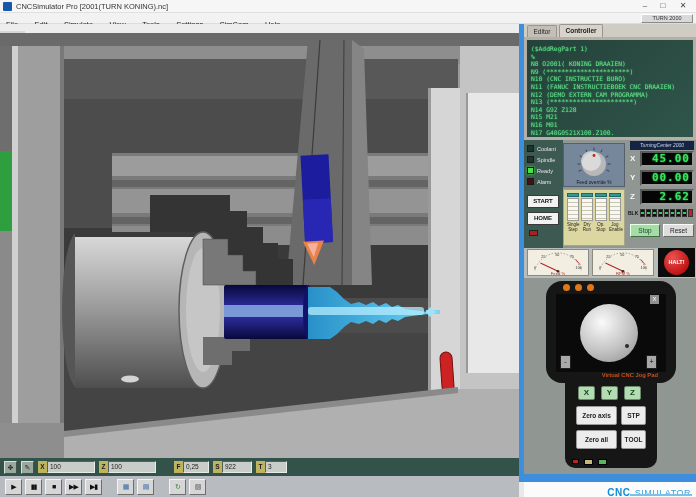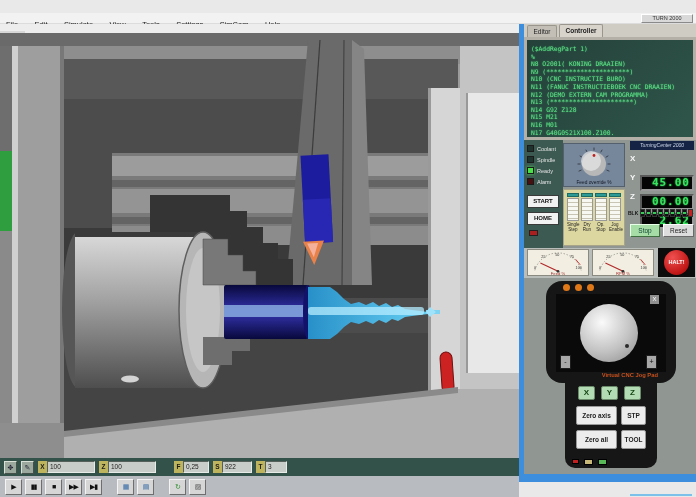--- a/index.html
+++ b/index.html
@@ -94,21 +94,21 @@
   .sw-label { font-size:4.5px; line-height:1.15; color:#222; text-align:center; margin-top:1px; }
 
   .brand-plate { left:630px; top:141px; width:64px; height:9px; background:#152444; color:#cdd6ea;
                  font-size:5px; font-style:italic; line-height:9px; text-align:center; overflow:hidden; }
   .axis-label { width:9px; font-size:8px; font-weight:bold; color:#f6f6f6; }
   .al-x { left:630px; top:154px; } .al-y { left:630px; top:173px; } .al-z { left:630px; top:192px; }
   .seg-display { left:640px; width:54px; height:16px; background:#050505;
                  border:2px solid; border-color:#5a5a5a #9a9a9a #9a9a9a #5a5a5a;
                  font-family:"DejaVu Sans Mono", monospace; font-size:11px; font-weight:bold; color:#35e65c;
                  text-align:right; line-height:12px; padding-right:2px; letter-spacing:1px;
-                 text-shadow:0 0 2px rgba(60,255,110,.7);margin-top:24px; }
+                 text-shadow:0 0 2px rgba(60,255,110,.7); }
   .sd-x { top:151px; } .sd-y { top:170px; } .sd-z { top:189px; }
   .blk-row { left:628px; top:209px; display:flex; align-items:center; gap:1px; }
   .blk-label { font-size:5px; font-weight:bold; color:#141414; margin-right:1px; }
   .blk-cell { width:5px; height:8px; background:linear-gradient(#111 38%,#3c5 38% 62%,#111 62%); border:1px solid #333; }
   .blk-cell.alarm { background:#c42020; }
   .btn-stop { left:630px; top:224px; width:30px; height:13px; background:#a6dda6;
               border:1px solid; border-color:#e6ffe6 #3f6f3f #3f6f3f #e6ffe6;
               font-size:6.5px; line-height:11px; text-align:center; color:#143; }
   .btn-reset { left:663px; top:224px; width:31px; height:13px; background:#dddddd;
                border:1px solid; border-color:#fafafa #6a6a6a #6a6a6a #fafafa;
@@ -160,20 +160,27 @@
   .logo-sim { color:#3ba3de; font-size:9px; letter-spacing:.5px; }
   .logo-strip { left:630px; top:494px; width:62px; height:2px; background:#7cc1ea; }
 
   svg text { font-family:"Liberation Sans", sans-serif; }
 </style>
 </head>
 <body>
 
 <div class="app">
 
+  <div class="abs titlebar">
+    <div class="abs app-icon"></div>
+    <div class="abs title-text">CNCSimulator Pro [2001(TURN KONING).nc]</div>
+    <div class="abs winbtn min">–</div>
+    <div class="abs winbtn max">□</div>
+    <div class="abs winbtn close">✕</div>
+  </div>
 
   <div class="abs menubar">
     <span class="menu-item">File</span>
     <span class="menu-item">Edit</span>
     <span class="menu-item">Simulate</span>
     <span class="menu-item">View</span>
     <span class="menu-item">Tools</span>
     <span class="menu-item">Settings</span>
     <span class="menu-item">SimCam</span>
     <span class="menu-item">Help</span>
@@ -495,15 +502,19 @@
   <div class="abs jp-key jp-ky">Y</div>
   <div class="abs jp-key jp-kz">Z</div>
   <div class="abs jp-btn jp-zeroaxis">Zero axis</div>
   <div class="abs jp-btn jp-stp">STP</div>
   <div class="abs jp-btn jp-zeroall">Zero all</div>
   <div class="abs jp-btn jp-tool">TOOL</div>
   <div class="abs jp-led jp-lred"></div>
   <div class="abs jp-led jp-ltan"></div>
   <div class="abs jp-led jp-lgreen"></div>
 
+  <div class="abs logo-area">
+    <span class="logo-cnc">CNC</span>
+    <span class="logo-sim">SIMULATOR</span>
+  </div>
   <div class="abs logo-strip"></div>
 
 </div>
 
 </body></html>

